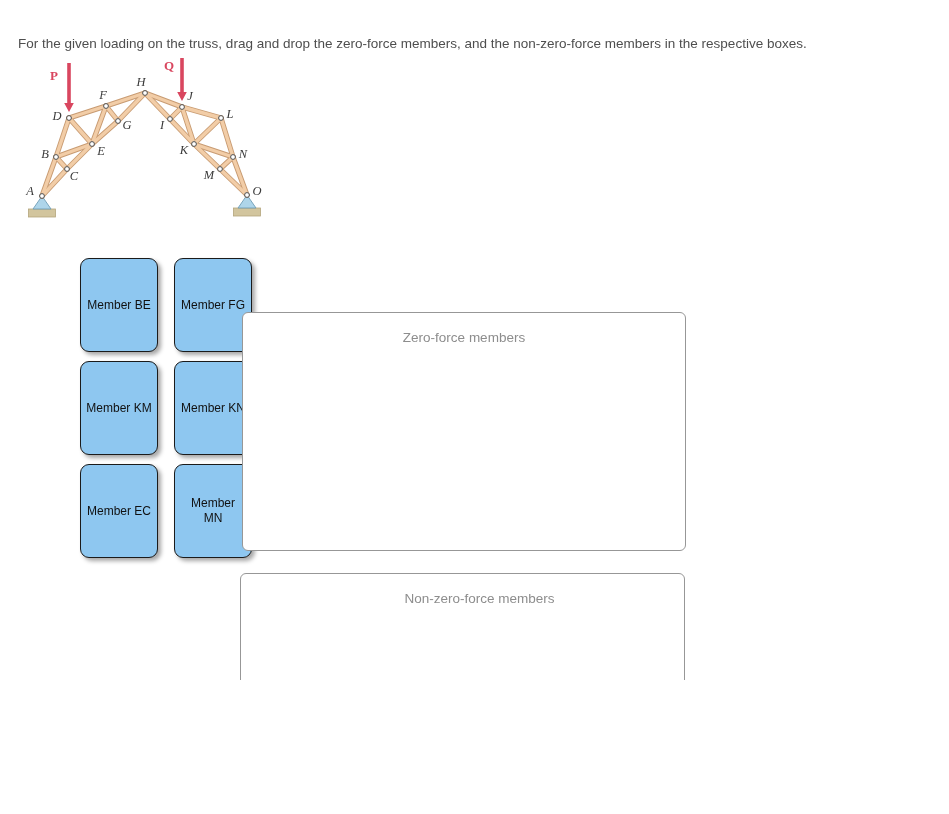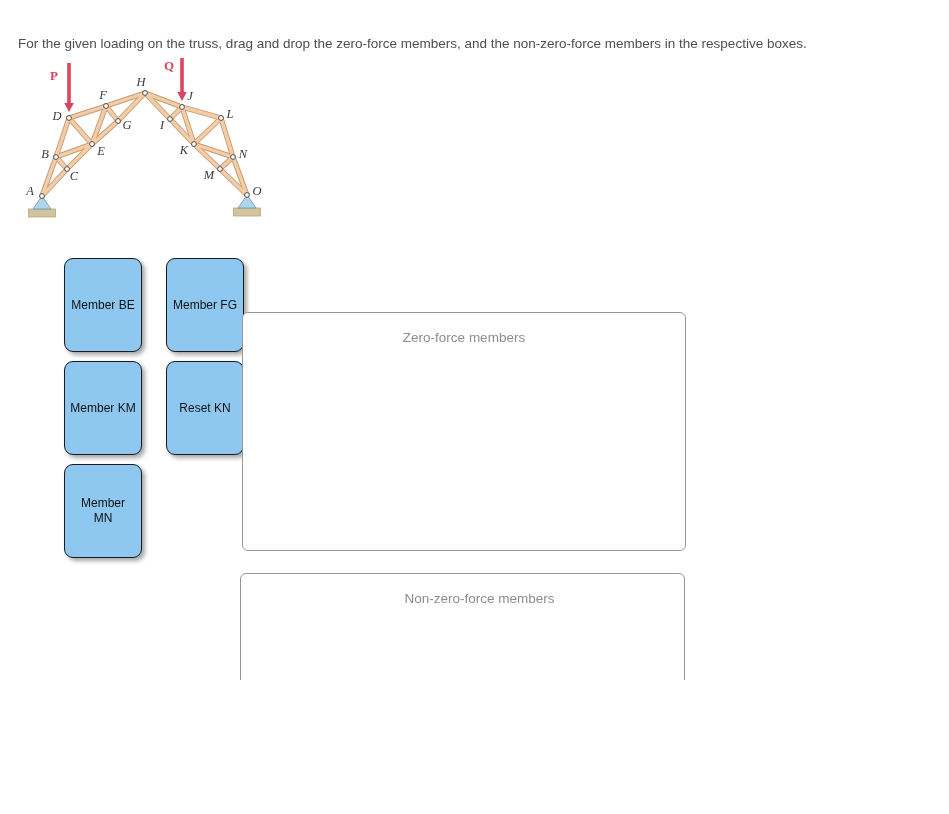--- a/index.html
+++ b/index.html
@@ -5,22 +5,22 @@
   html,body{margin:0;padding:0;background:#ffffff;}
   .page{
     position:relative;width:949px;height:680px;background:#ffffff;overflow:hidden;
     font-family:"Liberation Sans", sans-serif;
   }
   .instruction{
     position:absolute;left:18px;top:36px;margin:0;font-size:13.5px;color:#4e4e4e;
   }
   .truss{position:absolute;left:0;top:0;}
   .cards{
-    position:absolute;left:36px;top:258px;
-    display:grid;grid-template-columns:78px 78px;grid-auto-rows:94px;gap:9px 24px;padding-left:28px;
+    position:absolute;left:52px;top:258px;
+    display:grid;grid-template-columns:78px 78px;grid-auto-rows:94px;gap:9px 16px;padding-left:28px;
   }
   .card{
     box-sizing:border-box;
     background:#8ec7f0;border:1.6px solid #1b1b1b;border-radius:9px;
     box-shadow:3px 3px 4px rgba(0,0,0,0.35);
     display:flex;align-items:center;justify-content:center;text-align:center;
     font-size:12px;color:#111;white-space:pre-line;line-height:1.25;cursor:grab;
   }
   .dropzone{
     position:absolute;box-sizing:border-box;background:#ffffff;
@@ -132,21 +132,22 @@
       <text x="230" y="118" fill="#3a3a3a" font-size="12.5" font-style="italic" text-anchor="middle" font-family="&quot;Liberation Serif&quot;, serif">L</text>
       <text x="209" y="179" fill="#3a3a3a" font-size="12.5" font-style="italic" text-anchor="middle" font-family="&quot;Liberation Serif&quot;, serif">M</text>
       <text x="243" y="158" fill="#3a3a3a" font-size="12.5" font-style="italic" text-anchor="middle" font-family="&quot;Liberation Serif&quot;, serif">N</text>
       <text x="257" y="195" fill="#3a3a3a" font-size="12.5" font-style="italic" text-anchor="middle" font-family="&quot;Liberation Serif&quot;, serif">O</text>
     </svg>
 
   <div class="cards">
     <div class="card">Member BE</div>
     <div class="card">Member FG</div>
     <div class="card">Member KM</div>
-    <div class="card">Reset KN</div>
+    <div class="card">Member KN</div>
+    <div class="card">Member EC</div>
     <div class="card">Member
 MN</div>
   </div>
 
   <div class="dropzone dz-zero">
     <div class="dz-title">Zero-force members</div>
   </div>
 
   <div class="dropzone dz-nonzero">
     <div class="dz-title">Non-zero-force members</div>

